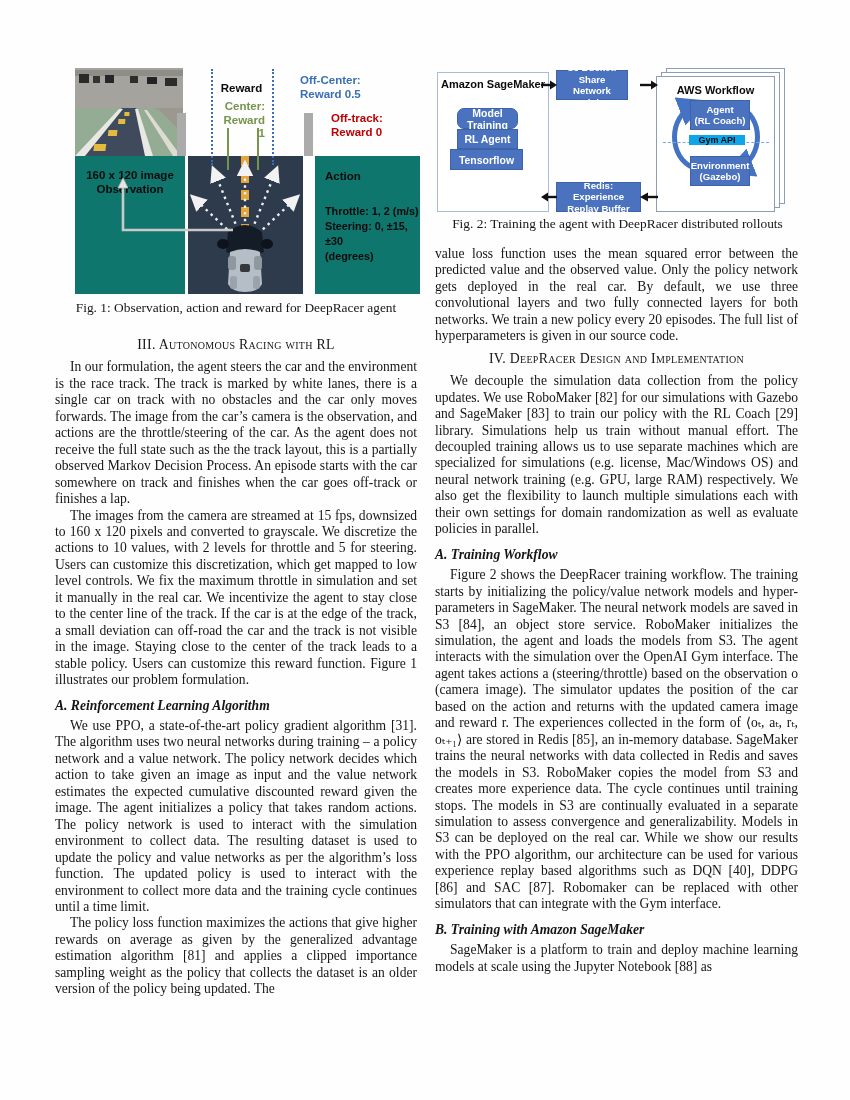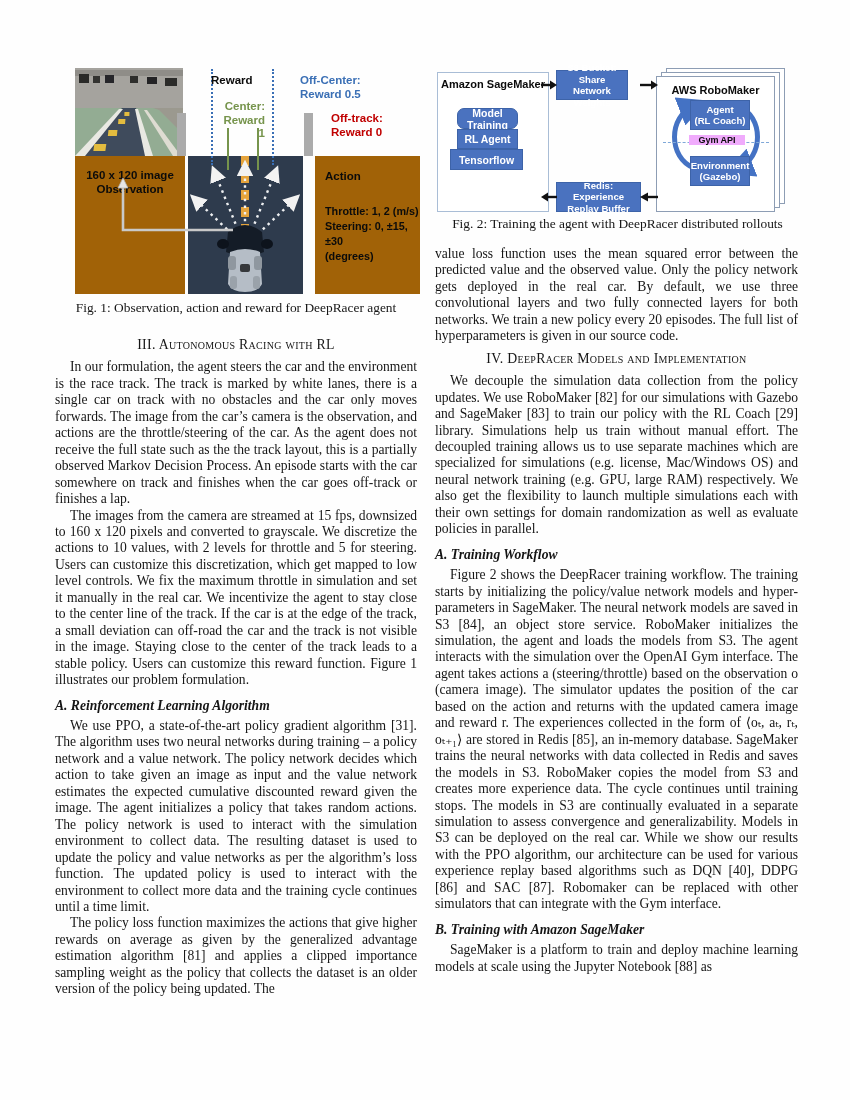--- a/index.html
+++ b/index.html
@@ -15,58 +15,58 @@
   .sub-heading{font-style:italic;font-size:13.6px;margin:9px 0 4px;font-weight:bold;}
 
   
   .fig-caption{position:absolute;text-align:center;font-size:13.4px;color:#151515;}
 
   
   .fig1{position:absolute;left:75px;top:66px;width:345px;height:230px;}
   .fig1 *{box-sizing:border-box;}
   .f1-photo{position:absolute;left:0;top:2px;width:108px;height:88px;}
   .f1-panel{position:absolute;font-family:"Liberation Sans","DejaVu Sans",sans-serif;}
-  .f1-green{background:#a16207;}
+  .f1-green{background:#0f766e;}
   .f1-navy{background:#2e3b4d;}
   .f1-left{left:0;top:90px;width:110px;height:138px;text-align:center;color:#0b0b0b;}
   .f1-mid{left:113px;top:90px;width:115px;height:138px;}
   .f1-right{left:240px;top:90px;width:105px;height:138px;color:#0b0b0b;}
   .f1-left .l1{margin-top:13px;font-size:11.5px;font-weight:700;}
   .f1-left .l2{margin-top:2px;font-size:11.5px;font-weight:700;}
   .f1-right .action{margin:14px 0 0 10px;font-size:11.5px;font-weight:700;}
   .f1-right .act-details{margin:22px 0 0 10px;font-size:10.8px;font-weight:700;line-height:15px;white-space:pre-line;}
   .f1-graybar{position:absolute;background:#ababab;width:9px;height:43px;top:47px;}
   .f1-graybar.left{left:102px;}
   .f1-graybar.right{left:229px;}
   .f1-bluedot{position:absolute;top:3px;height:96px;width:0;border-left:2px dotted #3a6fb5;z-index:4;}
   .f1-greenline{position:absolute;top:62px;height:42px;width:2px;background:#76944c;z-index:5;}
   .f1-lab{position:absolute;font-family:"Liberation Sans","DejaVu Sans",sans-serif;
           font-weight:700;font-size:11.5px;line-height:13.5px;white-space:pre-line;z-index:6;}
-  .f1-lab.reward{left:136px;top:8px;width:61px;color:#0b0b0b;}
+  .f1-lab.reward{left:136px;top:16px;width:61px;text-align:center;color:#0b0b0b;}
   .f1-lab.center{left:144px;top:34px;color:#76944c;text-align:right;width:46px;}
   .f1-lab.offcenter{left:201px;top:8px;color:#3a6fb5;margin-left:24px;}
   .f1-lab.offtrack{left:256px;top:46px;color:#c00000;}
   .f1-orange{position:absolute;left:53px;top:0;width:8px;height:76px;
              background:repeating-linear-gradient(to bottom,#e5a43c 0 10px,transparent 10px 17px);}
   .f1-connector{position:absolute;left:0;top:0;width:345px;height:230px;z-index:7;pointer-events:none;}
 
   
   .fig2{position:absolute;left:437px;top:68px;width:363px;height:146px;
         font-family:"Liberation Sans","DejaVu Sans",sans-serif;}
   .fig2 *{box-sizing:border-box;}
   .f2-white{position:absolute;background:#ffffff;border:1px solid #a9bdd6;}
   .f2-page{position:absolute;background:#ffffff;border:1px solid #8d9db4;}
   .f2-title{position:absolute;font-weight:700;font-size:11px;color:#0b0b0b;text-align:center;}
   .f2-blue{position:absolute;background:#4a72bf;border:1px solid #3d63a8;color:#ffffff;
            font-weight:700;display:flex;align-items:center;justify-content:center;
            text-align:center;white-space:pre-line;}
   .f2-blue.small{font-size:9.6px;line-height:11.5px;}
   .f2-blue.inner{font-size:10.5px;}
   .f2-gym{position:absolute;left:226px;top:74px;width:106px;border-top:1.6px dashed #7fa8d8;z-index:2;}
-  .f2-gymlab{position:absolute;left:252px;top:67px;width:56px;background:#f0abfc;z-index:3;
+  .f2-gymlab{position:absolute;left:252px;top:67px;width:56px;background:#0ea5e9;z-index:3;
              font-weight:700;font-size:9px;color:#0b0b0b;text-align:center;}
   .f2-arrow{position:absolute;z-index:5;}
   .f2-cycle{position:absolute;left:219px;top:8px;width:119px;height:136px;z-index:1;}
 </style>
 </head>
 <body>
 
 <div class="page">
 
   <div class="fig1">
@@ -183,21 +183,21 @@
         <polygon points="7,1.5 0,6 7,10.5" fill="#111"></polygon>
     </svg>
     <svg class="f2-arrow" style="left:203px;top:123px;" width="18" height="12" viewBox="0 0 18 12">
       <line x1="18" y1="6" x2="7" y2="6" stroke="#111" stroke-width="2.4"></line>
         <polygon points="8,1.5 0,6 8,10.5" fill="#111"></polygon>
     </svg>
 
     <div class="f2-page" style="left:229px;top:0;width:119px;height:136px;"></div>
     <div class="f2-page" style="left:224px;top:4px;width:119px;height:136px;"></div>
     <div class="f2-page" style="left:219px;top:8px;width:119px;height:136px;background:#ffffff;"></div>
-    <div class="f2-title" style="left:219px;top:16px;width:119px;">AWS RoboMaker</div>
+    <div class="f2-title" style="left:219px;top:16px;width:119px;">AWS Workflow</div>
 
     <svg class="f2-cycle" viewBox="0 0 119 136">
       <defs>
         <marker id="bl" markerWidth="6" markerHeight="6" refX="3" refY="3" orient="auto">
           <polygon points="0,0 6,3 0,6" fill="#4472c4"></polygon>
         </marker>
       </defs>
       <path d="M38,92 C 12,82 12,40 38,30" fill="none" stroke="#4472c4" stroke-width="5" marker-end="url(#bl)"></path>
       <path d="M82,30 C 108,40 108,82 82,92" fill="none" stroke="#4472c4" stroke-width="5" marker-end="url(#bl)"></path>
     </svg>
@@ -215,21 +215,21 @@
     <div class="sec-heading">III. Autonomous Racing with RL</div>
     <p>In our formulation, the agent steers the car and the environment is the race track. The track is marked by white lanes, there is a single car on track with no obstacles and the car only moves forwards. The image from the car’s camera is the observation, and actions are the throttle/steering of the car. As the agent does not receive the full state such as the the track layout, this is a partially observed Markov Decision Process. An episode starts with the car somewhere on track and finishes when the car goes off-track or finishes a lap.</p>
     <p>The images from the camera are streamed at 15 fps, downsized to 160 x 120 pixels and converted to grayscale. We discretize the actions to 10 values, with 2 levels for throttle and 5 for steering. Users can customize this discretization, which get mapped to low level controls. We fix the maximum throttle in simulation and set it manually in the real car. We incentivize the agent to stay close to the center line of the track. If the car is at the edge of the track, a small deviation can off-road the car and the track is not visible in the image. Staying close to the center of the track leads to a stable policy. Users can customize this reward function. Figure 1 illustrates our problem formulation.</p>
     <div class="sub-heading">A. Reinforcement Learning Algorithm</div>
     <p>We use PPO, a state-of-the-art policy gradient algorithm [31]. The algorithm uses two neural networks during training – a policy network and a value network. The policy network decides which action to take given an image as input and the value network estimates the expected cumulative discounted reward given the image. The agent initializes a policy that takes random actions. The policy network is used to interact with the simulation environment to collect data. The resulting dataset is used to update the policy and value networks as per the algorithm’s loss function. The updated policy is used to interact with the environment to collect more data and the training cycle continues until a time limit.</p>
     <p>The policy loss function maximizes the actions that give higher rewards on average as given by the generalized advantage estimation algorithm [81] and applies a clipped importance sampling weight as the policy that collects the dataset is an older version of the policy being updated. The</p>
   </div>
 
   <div class="col" style="left:435px;top:246px;width:363px;">
     <p class="no-indent">value loss function uses the mean squared error between the predicted value and the observed value. Only the policy network gets deployed in the real car. By default, we use three convolutional layers and two fully connected layers for both networks. We train a new policy every 20 episodes. The full list of hyperparameters is given in our source code.</p>
-    <div class="sec-heading">IV. DeepRacer Models and Implementation</div>
+    <div class="sec-heading">IV. DeepRacer Design and Implementation</div>
     <p>We decouple the simulation data collection from the policy updates. We use RoboMaker [82] for our simulations with Gazebo and SageMaker [83] to train our policy with the RL Coach [29] library. Simulations help us train without manual effort. The decoupled training allows us to use separate machines which are specialized for simulations (e.g. license, Mac/Windows OS) and neural network training (e.g. GPU, large RAM) respectively. We also get the flexibility to launch multiple simulations each with their own settings for domain randomization as well as evaluate policies in parallel.</p>
     <div class="sub-heading">A. Training Workflow</div>
     <p>Figure 2 shows the DeepRacer training workflow. The training starts by initializing the policy/value network models and hyper-parameters in SageMaker. The neural network models are saved in S3 [84], an object store service. RoboMaker initializes the simulation, the agent and loads the models from S3. The agent interacts with the simulation over the OpenAI Gym interface. The agent takes actions a (steering/throttle) based on the observation o (camera image). The simulator updates the position of the car based on the action and returns with the updated camera image and reward r. The experiences collected in the form of ⟨oₜ, aₜ, rₜ, oₜ₊₁⟩ are stored in Redis [85], an in-memory database. SageMaker trains the neural networks with data collected in Redis and saves the models in S3. RoboMaker copies the model from S3 and creates more experience data. The cycle continues until training stops. The models in S3 are continually evaluated in a separate simulation to assess convergence and generalizability. Models in S3 can be deployed on the real car. While we show our results with the PPO algorithm, our architecture can be used for various experience replay based algorithms such as DQN [40], DDPG [86] and SAC [87]. Robomaker can be replaced with other simulators that can integrate with the Gym interface.</p>
     <div class="sub-heading">B. Training with Amazon SageMaker</div>
     <p>SageMaker is a platform to train and deploy machine learning models at scale using the Jupyter Notebook [88] as</p>
   </div>
 
 </div>
 
 </body></html>

